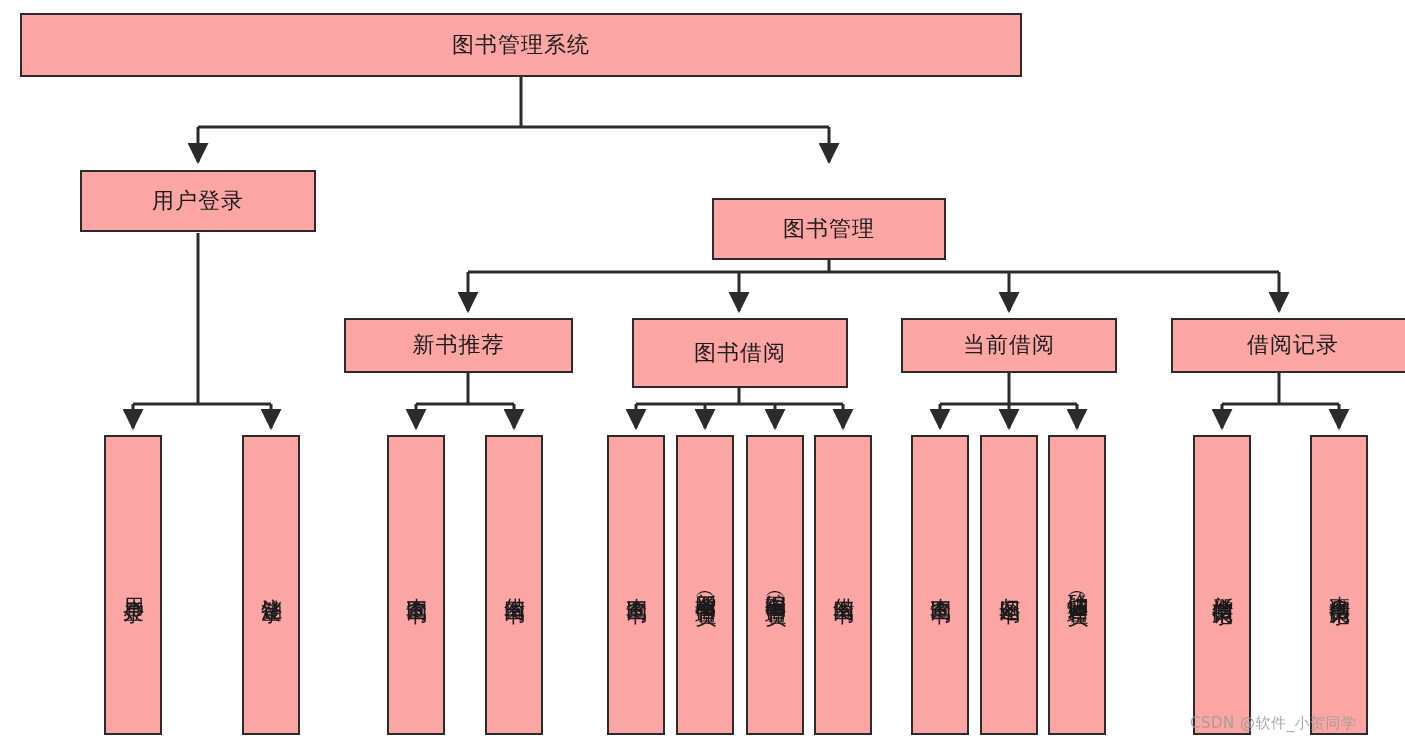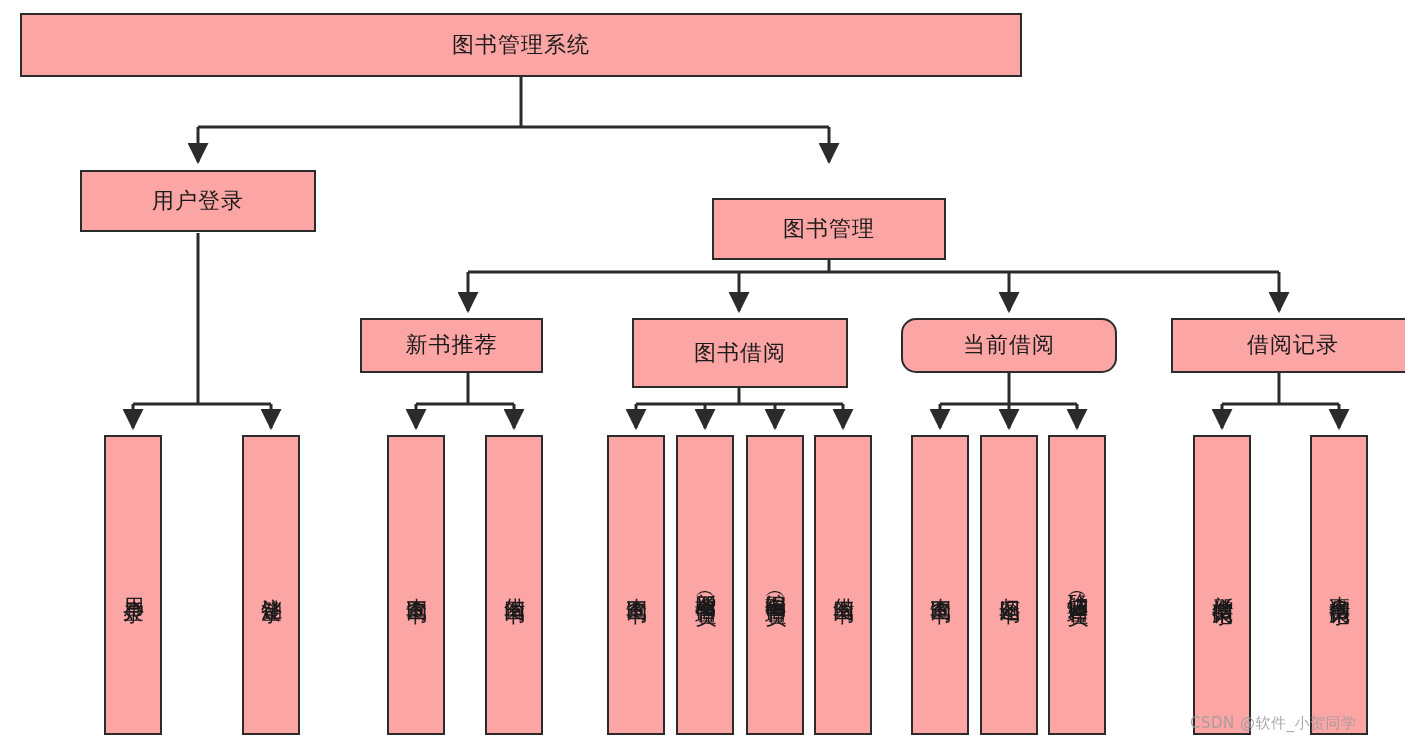--- a/index.html
+++ b/index.html
@@ -126,29 +126,29 @@
   </div>
 
   <div class="node" style="left:80px; top:170px; width:236px; height:62px;">
     <span class="label-h">用户登录</span>
   </div>
 
   <div class="node" style="left:712px; top:170px; width:234px; height:62px;margin-top:28px;">
     <span class="label-h">图书管理</span>
   </div>
 
-  <div class="node" style="left:360px; top:318px; width:183px; height:55px;">
+  <div class="node" style="left:344px; top:318px; width:229px; height:55px;">
     <span class="label-h">新书推荐</span>
   </div>
 
   <div class="node" style="left:632px; top:318px; width:216px; height:70px;">
     <span class="label-h">图书借阅</span>
   </div>
 
-  <div class="node" style="left:901px; top:318px; width:216px; height:55px;border-radius:15px;">
+  <div class="node" style="left:901px; top:318px; width:216px; height:55px;">
     <span class="label-h">当前借阅</span>
   </div>
 
   <div class="node" style="left:1171px; top:318px; width:244px; height:55px;text-align:right;">
     <span class="label-h">借阅记录</span>
   </div>
 
   <div class="node vertical" style="left:104px; top:435px; width:58px; height:300px;">
     <span class="label-v">用户登录</span>
   </div>

